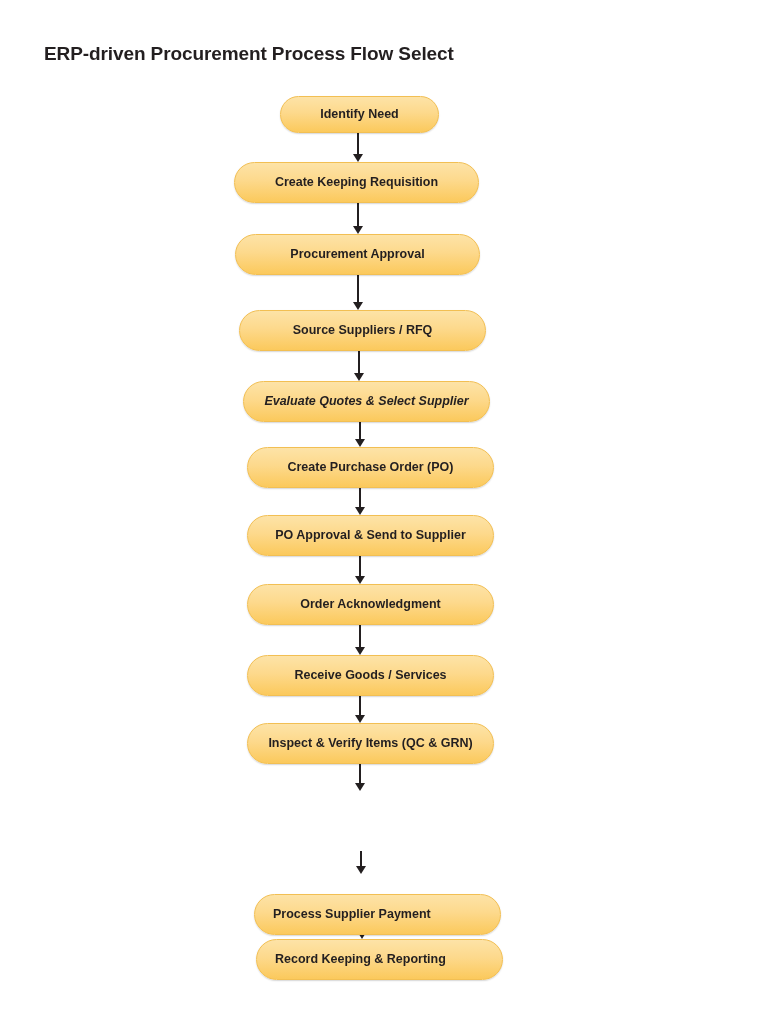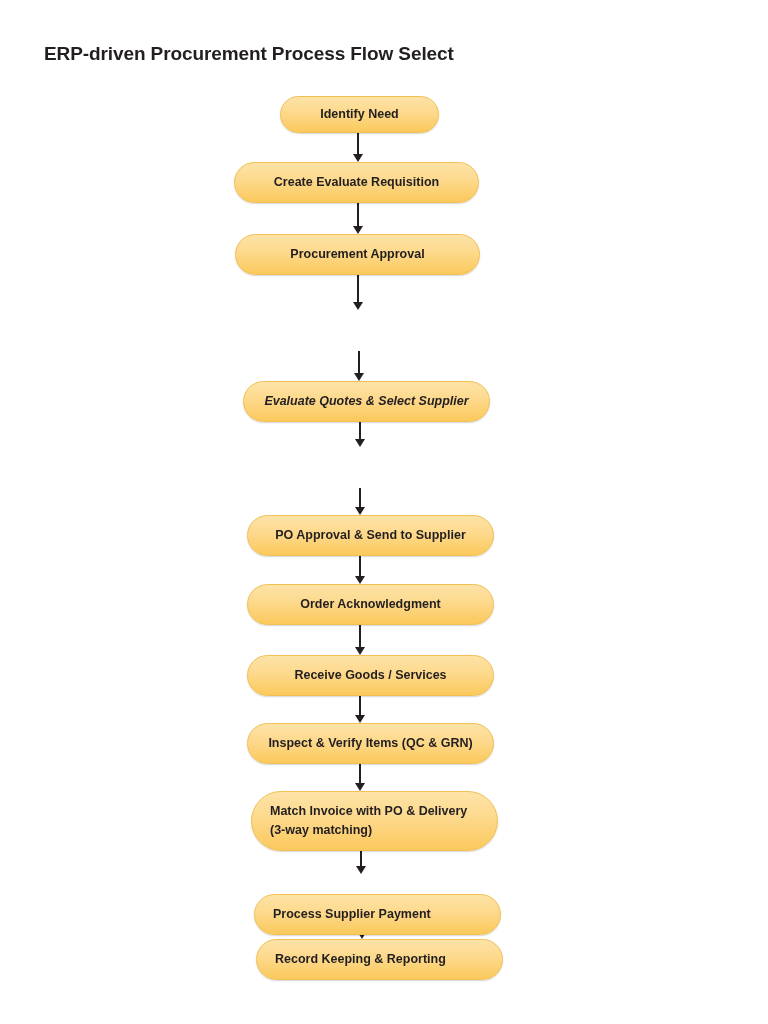--- a/index.html
+++ b/index.html
@@ -136,43 +136,45 @@
       <div class="head" style="top: 15px;"></div>
     </div>
     <div class="connector" style="left: 362px; top: 915px; height: 24px;">
       <div class="shaft" style="height: 17px;"></div>
       <div class="head" style="top: 16px;"></div>
     </div>
     <div class="flow-node center" style="left: 280px; top: 96px; width: 159px; height: 37px;">
       <span class="node-label">Identify Need</span>
     </div>
     <div class="flow-node center" style="left: 234px; top: 162px; width: 245px; height: 41px;">
-      <span class="node-label">Create Evaluate Requisition</span>
+      <span class="node-label">Create Keeping Requisition</span>
     </div>
     <div class="flow-node center" style="left: 235px; top: 234px; width: 245px; height: 41px;">
       <span class="node-label">Procurement Approval</span>
     </div>
+    <div class="flow-node center" style="left: 239px; top: 310px; width: 247px; height: 41px;">
+      <span class="node-label">Source Suppliers / RFQ</span>
+    </div>
     <div class="flow-node center" style="left: 243px; top: 381px; width: 247px; height: 41px; font-style: italic;">
       <span class="node-label">Evaluate Quotes &amp; Select Supplier</span>
+    </div>
+    <div class="flow-node center" style="left: 247px; top: 447px; width: 247px; height: 41px;">
+      <span class="node-label">Create Purchase Order (PO)</span>
     </div>
     <div class="flow-node center" style="left: 247px; top: 515px; width: 247px; height: 41px;">
       <span class="node-label">PO Approval &amp; Send to Supplier</span>
     </div>
     <div class="flow-node center" style="left: 247px; top: 584px; width: 247px; height: 41px;">
       <span class="node-label">Order Acknowledgment</span>
     </div>
     <div class="flow-node center" style="left: 247px; top: 655px; width: 247px; height: 41px;">
       <span class="node-label">Receive Goods / Services</span>
     </div>
     <div class="flow-node center" style="left: 247px; top: 723px; width: 247px; height: 41px; text-align: right;">
       <span class="node-label">Inspect &amp; Verify Items (QC &amp; GRN)</span>
     </div>
-    <div class="flow-node leftalign" style="left: 251px; top: 791px; width: 247px; height: 60px;">
-      <span class="node-label">Match Invoice with PO &amp; Delivery
-(3-way matching)</span>
-    </div>
     <div class="flow-node leftalign" style="left: 254px; top: 894px; width: 247px; height: 41px;">
       <span class="node-label">Process Supplier Payment</span>
     </div>
     <div class="flow-node leftalign" style="left: 256px; top: 939px; width: 247px; height: 41px;">
       <span class="node-label">Record Keeping &amp; Reporting</span>
     </div>
   </div>
 
 </body></html>

